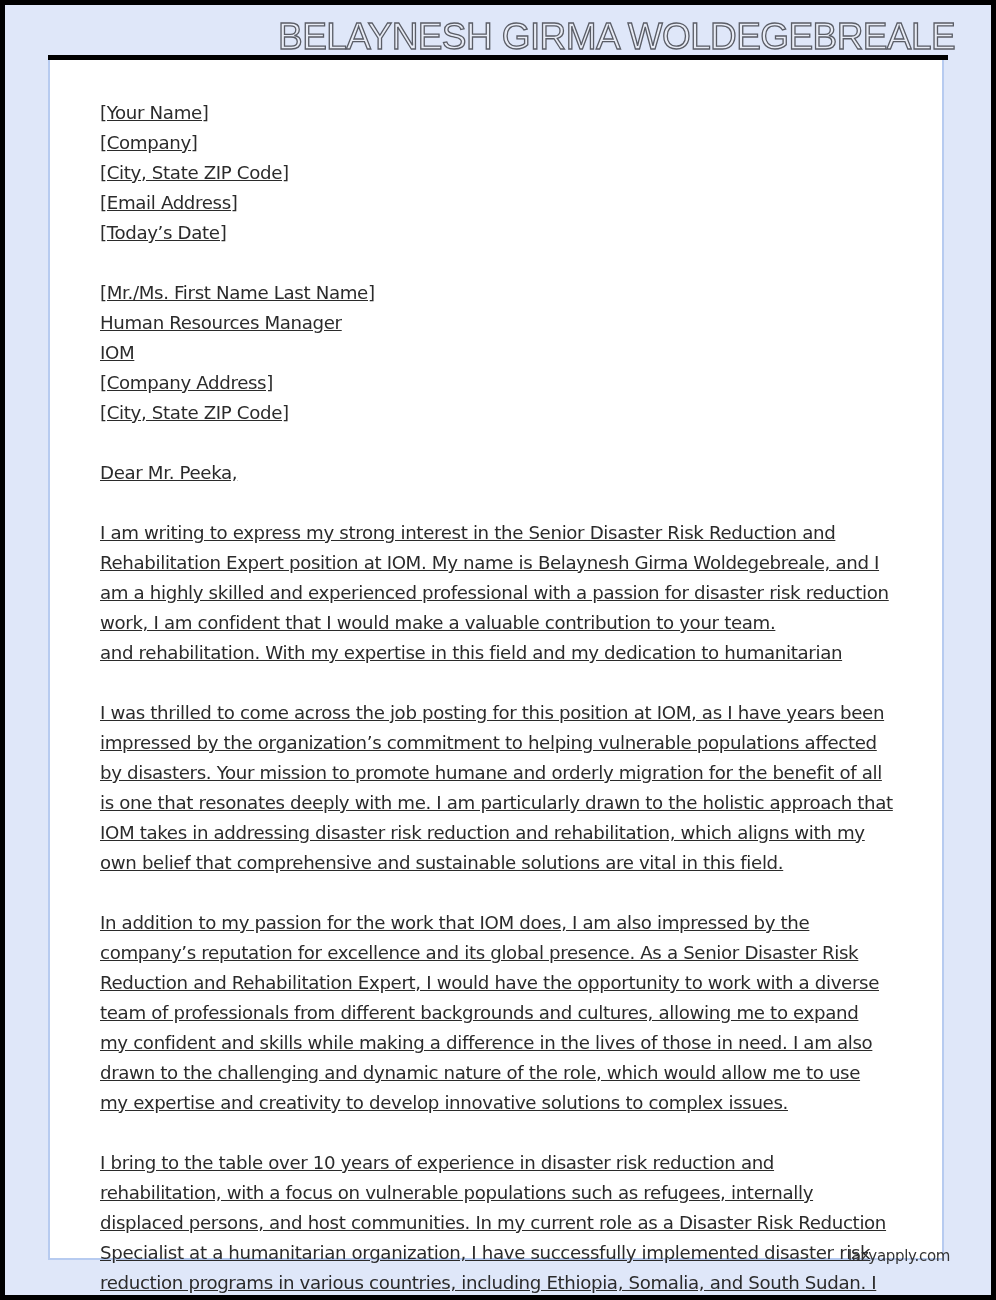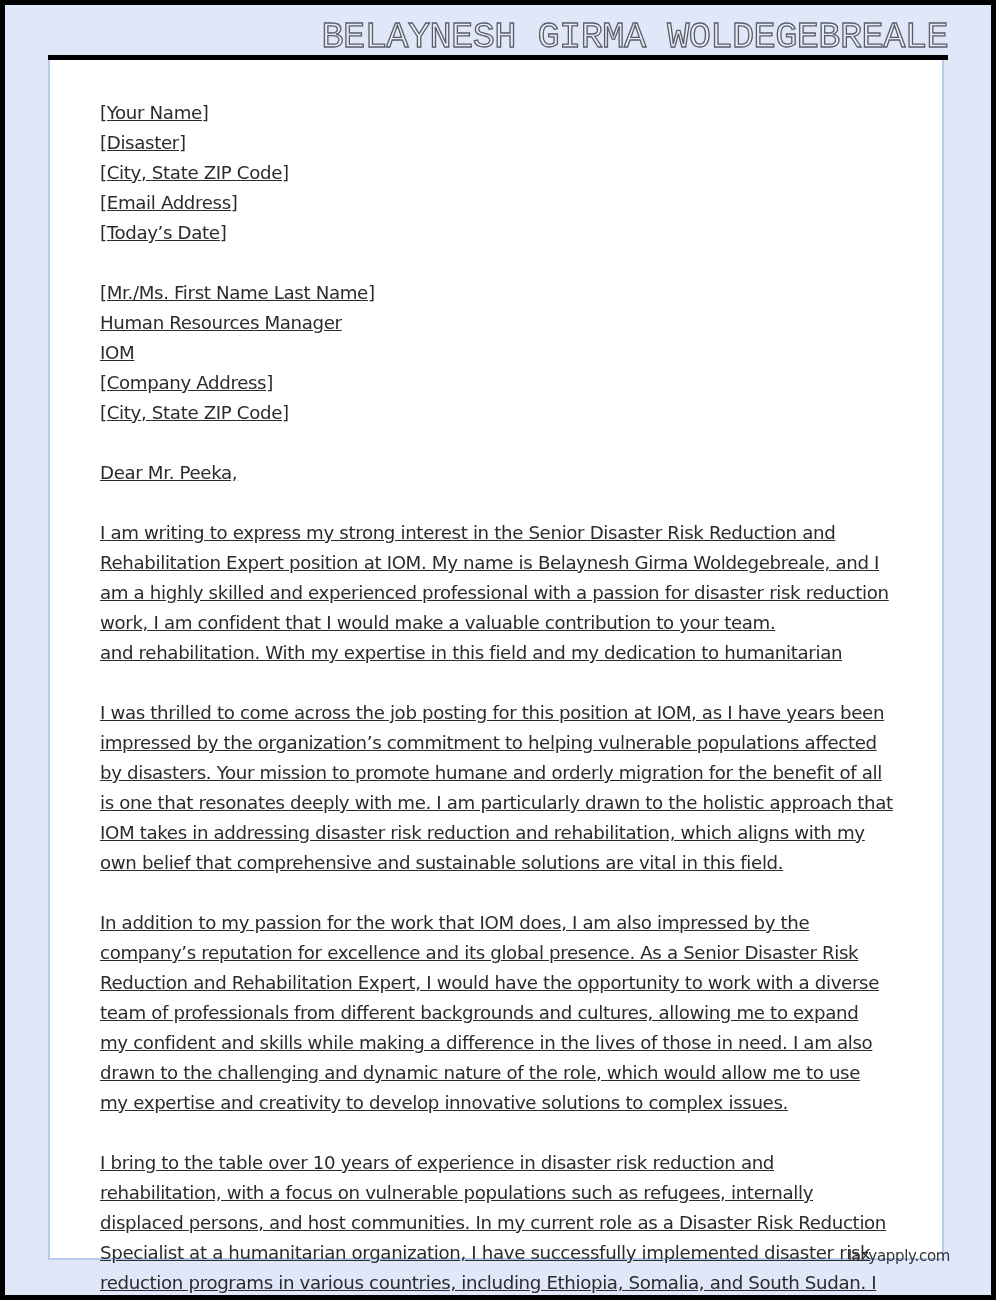--- a/index.html
+++ b/index.html
@@ -8,22 +8,22 @@
       background: #000;
       position: relative;
       font-family: "DejaVu Sans", sans-serif;
     }
     .frame {
       position: absolute; left: 5px; top: 5px; width: 986px; height: 1290px;
       background: #dfe7f9;
       overflow: hidden;
     }
     .title {
-      position: absolute; left: 253px; top: 10px; width: 690px;
-      font-family: Liberation Mono, monospace;
+      position: absolute; left: 260px; top: 10px; width: 690px;
+      font-family: Liberation Sans, sans-serif;
       font-size: 37px; font-weight: normal;
       letter-spacing: -0.6px;
       color: #e8ecf6;
       -webkit-text-stroke: 1.3px #5a5d66;
       white-space: nowrap; line-height: 44px;
       text-align: right;
     }
     .topbar {
       position: absolute; left: 43px; top: 50px; width: 900px; height: 5px;
       background: #000;
@@ -54,21 +54,21 @@
 <body>
 
 <div class="frame">
   <div class="title">BELAYNESH GIRMA WOLDEGEBREALE</div>
   <div class="topbar"></div>
   <div class="page"></div>
 
   <div class="content">
     <div class="block">
       <span class="line">[Your Name]</span>
-      <span class="line">[Disaster]</span>
+      <span class="line">[Company]</span>
       <span class="line">[City, State ZIP Code]</span>
       <span class="line">[Email Address]</span>
       <span class="line">[Today’s Date]</span>
     </div>
 
     <div class="block">
       <span class="line">[Mr./Ms. First Name Last Name]</span>
       <span class="line">Human Resources Manager</span>
       <span class="line">IOM</span>
       <span class="line">[Company Address]</span>

